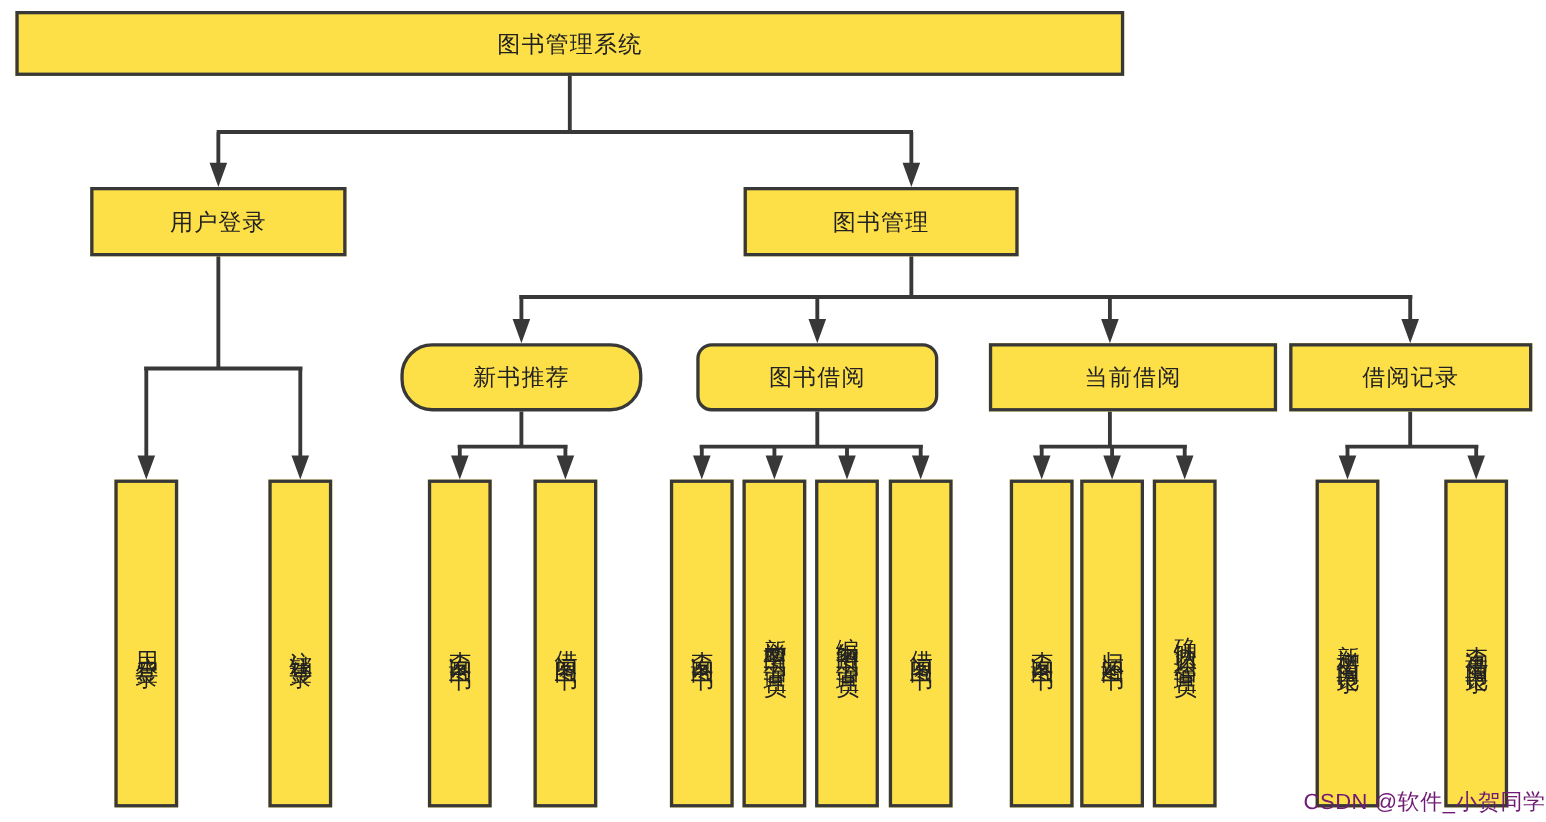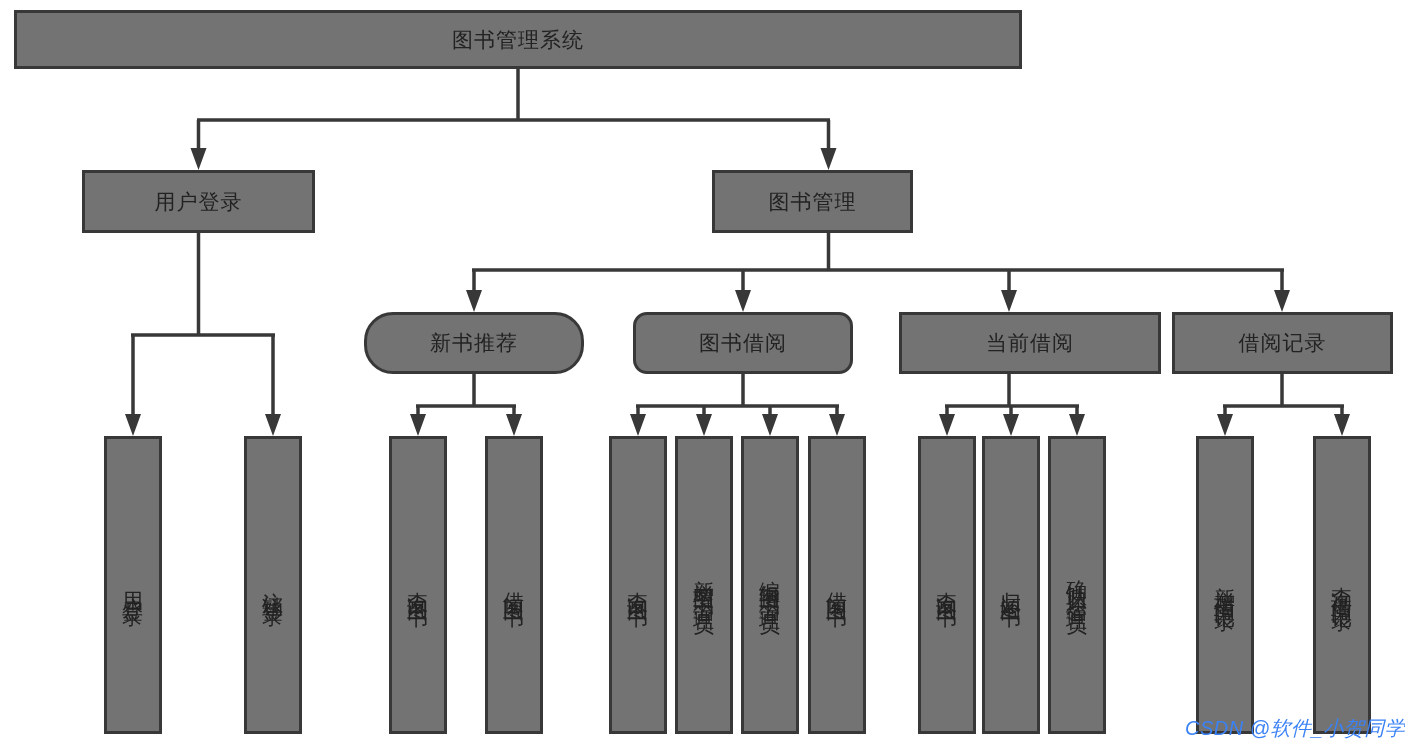--- a/index.html
+++ b/index.html
@@ -4,33 +4,33 @@
 <style>
   html,body{margin:0;padding:0;background:#ffffff;}
   .canvas{
     position:relative;width:1405px;height:747px;background:#ffffff;
     font-family:"Liberation Sans","DejaVu Sans",sans-serif;overflow:hidden;
   }
   .wires{position:absolute;left:0;top:0;z-index:1;}
   .ln{fill:none;stroke:#383838;stroke-width:3.5;}
   .ah{fill:#383838;stroke:none;}
   .box{
-    position:absolute;box-sizing:border-box;background:#737373;
+    position:absolute;box-sizing:border-box;background:#fde047;
     border:3px solid #383838;display:flex;align-items:center;justify-content:center;
     color:#222222;z-index:2;
   }
   .hbox{font-size:21px;letter-spacing:1px;}
   .vbox{width:58px;top:436px;height:298px;}
   .vtext{
     writing-mode:vertical-rl;text-orientation:mixed;
     font-size:21px;letter-spacing:5px;line-height:1;color:#222222;
   }
   .watermark{
     position:absolute;left:1185px;top:715px;z-index:3;
-    font-size:20px;color:#3b82f6;letter-spacing:0.5px;white-space:nowrap;font-style:italic;
+    font-size:20px;color:#701a75;letter-spacing:0.5px;white-space:nowrap;
   }
 </style>
 </head>
 <body>
 
 <div class="canvas">
 
   <svg class="wires" width="1405" height="747" viewBox="0 0 1405 747">
     <path class="ln" d="
       M518 69V120
@@ -65,21 +65,21 @@
       M125 414h16l-8 22z M265 414h16l-8 22z
       M410 414h16l-8 22z M506 414h16l-8 22z
       M630 414h16l-8 22z M696 414h16l-8 22z M762 414h16l-8 22z M829 414h16l-8 22z
       M939 414h16l-8 22z M1003 414h16l-8 22z M1069 414h16l-8 22z
       M1217 414h16l-8 22z M1334 414h16l-8 22z"></path>
   </svg>
 
   <div class="box hbox" style="left:14px;top:10px;width:1008px;height:59px;">图书管理系统</div>
 
   <div class="box hbox" style="left:82px;top:170px;width:233px;height:63px;">用户登录</div>
-  <div class="box hbox" style="left:712px;top:170px;width:201px;height:63px;">图书管理</div>
+  <div class="box hbox" style="left:676px;top:170px;width:250px;height:63px;">图书管理</div>
 
   <div class="box hbox" style="left:364px;top:312px;width:220px;height:62px;border-radius:29px;">新书推荐</div>
   <div class="box hbox" style="left:633px;top:312px;width:220px;height:62px;border-radius:14px;">图书借阅</div>
   <div class="box hbox" style="left:899px;top:312px;width:262px;height:62px;">当前借阅</div>
   <div class="box hbox" style="left:1172px;top:312px;width:221px;height:62px;">借阅记录</div>
 
   <div class="box vbox" style="left:104px;">
     <span class="vtext">用户登录</span>
   </div>
   <div class="box vbox" style="left:244px;">

